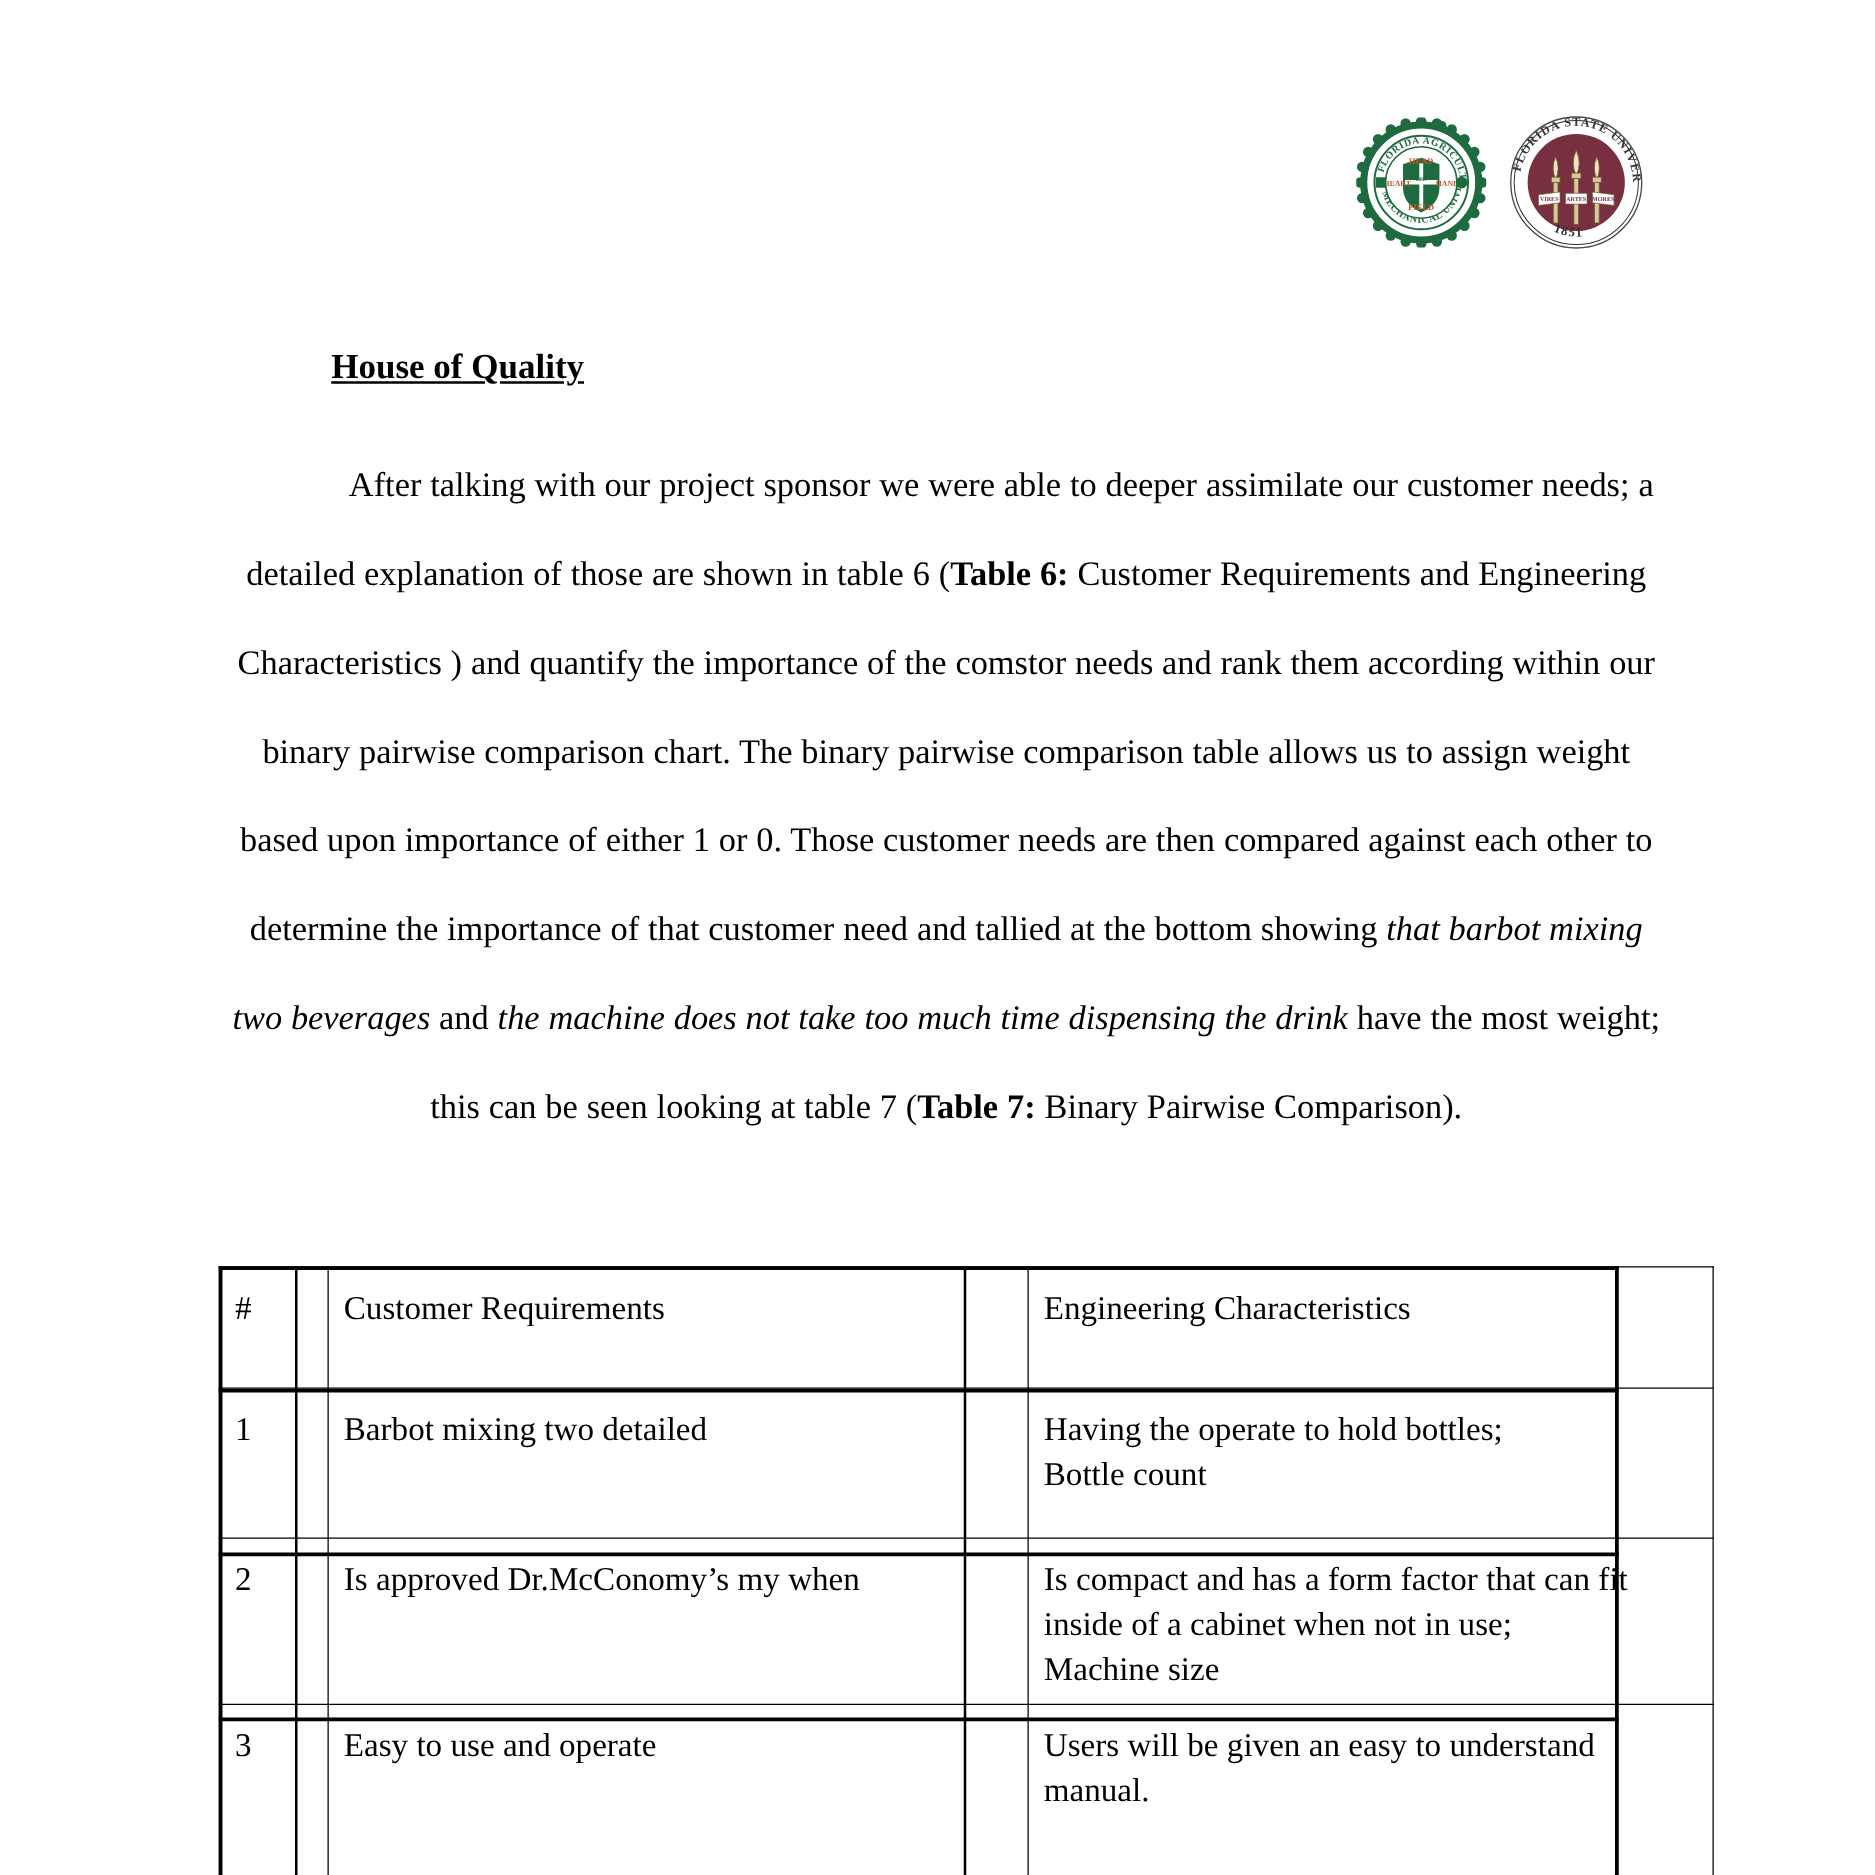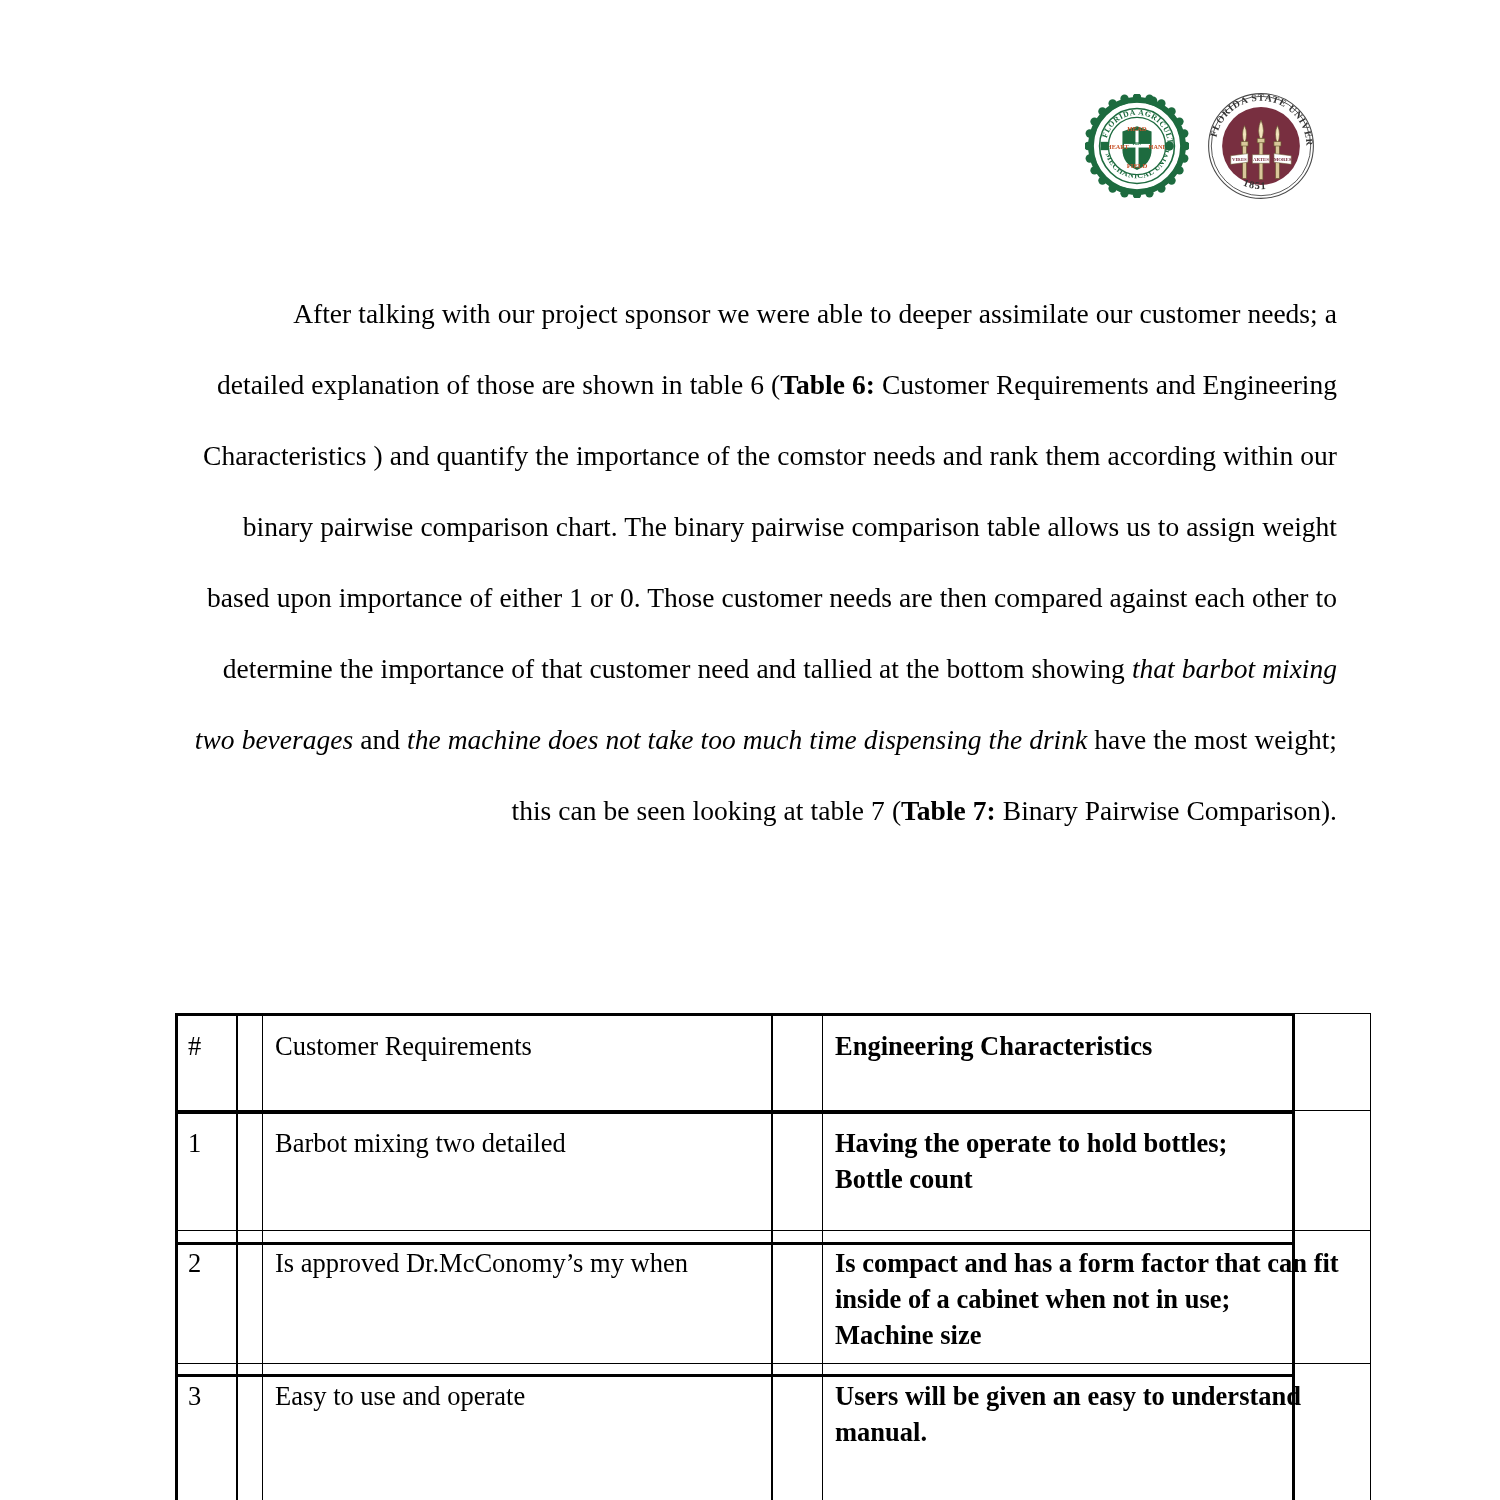--- a/index.html
+++ b/index.html
@@ -66,21 +66,21 @@
     font-weight: bold;
     text-decoration: underline;
     text-underline-offset: 3px;
     display: inline;
   }
 
   .body-par {
     margin-top: 42px;
     font-size: 27.5px;
     line-height: 71px;
-    text-align: right;
+    text-align: center;
     text-indent: 88px;
     word-spacing: 0.2px;
   }
   .body-par b { font-weight: bold; }
   .body-par i { font-style: italic; }
 
   
   .req-table {
     position: absolute;
     left: 175px;
@@ -91,21 +91,21 @@
     font-size: 26.5px;
     line-height: 36px;
   }
   .req-table td {
     border: 1.5px solid #000000;
     vertical-align: top;
     padding: 14px 12px 10px 12px;
   }
   .req-table tr > td:first-child { width: 62px; }
   .req-table tr > td:nth-child(2) { width: 535px; margin-top: 23px; }
-  .req-table tr > td:nth-child(3) { width: 523px; font-weight: bold; }
+  .req-table tr > td:nth-child(3) { width: 523px; }
 
   .req-table .r-head td { height: 72px; }
   .req-table .r-1 td { height: 95px; }
   .req-table .r-2 td { height: 98px; }
   .req-table .r-3 td { height: 120px; }
 
   
   .table-frame {
     position: absolute;
     left: 175px;
@@ -258,20 +258,23 @@
           <text x="140" y="128" text-anchor="middle" font-family="Liberation Serif, serif" font-size="9" font-weight="bold" fill="#782F40">MORES</text>
         </g>
       </svg>
     </div>
 
   </div>
 
   <div class="content">
 
 
+    <div class="sub-heading-wrap">
+      <span class="sub-heading">House of Quality</span>
+    </div>
 
     <p class="body-par"><span>After talking with our project sponsor we were able to deeper assimilate our customer needs; a detailed explanation of those are shown in table 6 (</span><b>Table 6:</b><span> Customer Requirements and Engineering Characteristics ) and quantify the importance of the comstor needs and rank them according within our binary pairwise comparison chart. The binary pairwise comparison table allows us to assign weight based upon importance of either 1 or 0. Those customer needs are then compared against each other to determine the importance of that customer need and tallied at the bottom showing </span><i>that barbot mixing two beverages</i><span> and </span><i>the machine does not take too much time dispensing the drink</i><span> have the most weight; this can be seen looking at table 7 (</span><b>Table 7:</b><span> Binary Pairwise Comparison).</span></p>
 
   </div>
 
   <table class="req-table">
     <tbody>
       <tr class="r-head">
         <td>#</td>
         <td>Customer Requirements</td>

